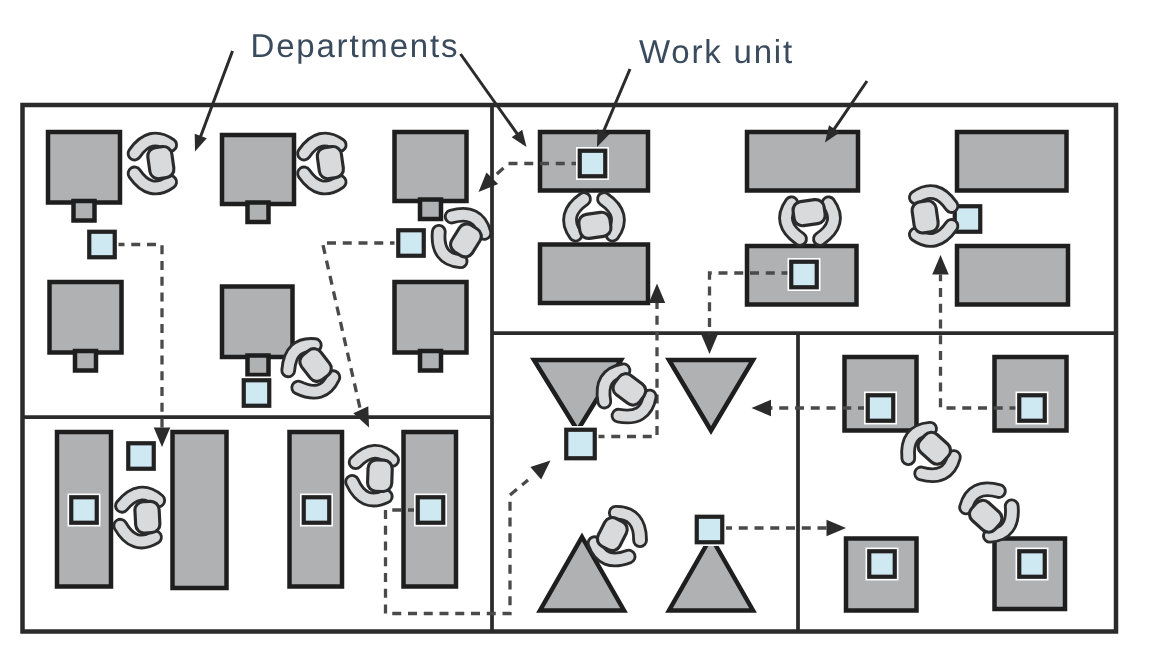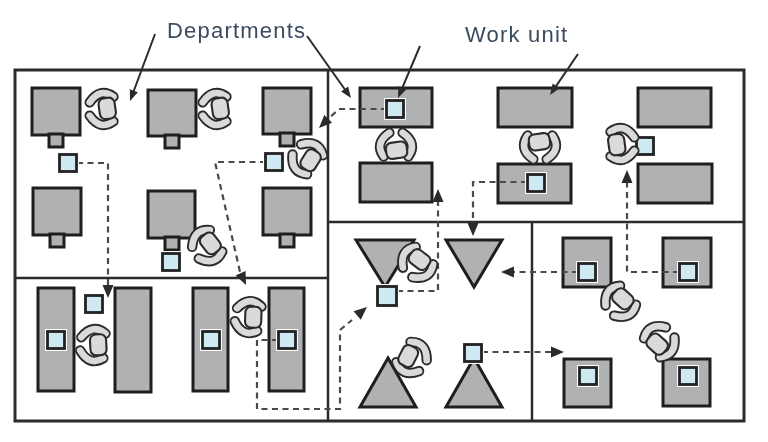--- a/index.html
+++ b/index.html
@@ -11,21 +11,21 @@
   #stage{position:absolute;left:0;top:0;width:768px;height:442px;padding-left:21px;}
   #diagram-svg{position:absolute;left:0;top:0;}
   .label{
     position:absolute;
     font-size:22px;line-height:24px;font-weight:400;
     letter-spacing:1.2px;
     color:#3a4b5e;
     white-space:normal;
   }
   #lbl-departments{left:167px;top:19px;}
-  #lbl-workunit{left:426px;top:23px;white-space:nowrap;margin-left:39px;}
+  #lbl-workunit{left:426px;top:23px;white-space:nowrap;}
   #lbl-prodmachines{left:583px;top:6px;width:142px;}
 </style>
 </head>
 <body>
 
 <div id="stage">
   <svg id="diagram-svg" width="768" height="442" viewBox="0 0 768 442">
       <rect x="15" y="70" width="729" height="351" fill="#ffffff" stroke="#2b2b2b" stroke-width="3"></rect>
       <line x1="328" y1="70" x2="328" y2="421" stroke="#2b2b2b" stroke-width="2.5"></line>
       <line x1="15" y1="278" x2="328" y2="278" stroke="#2b2b2b" stroke-width="2.5"></line>

